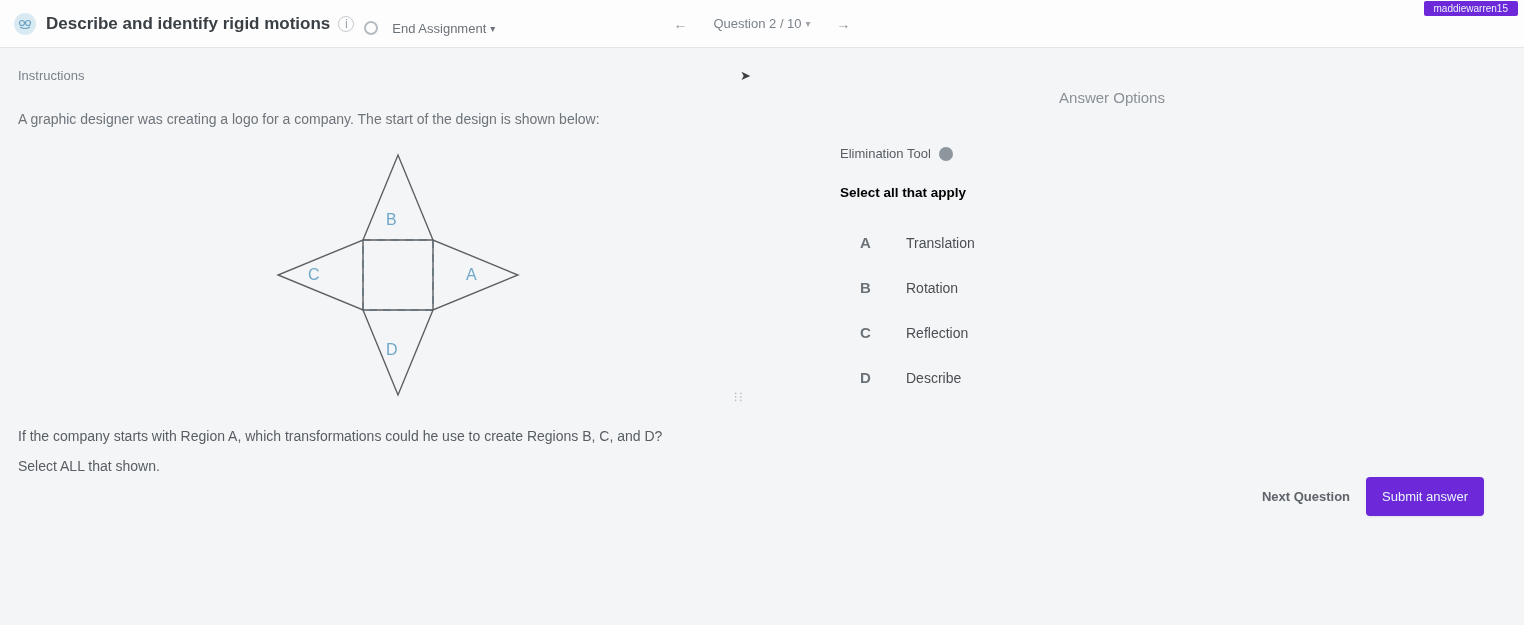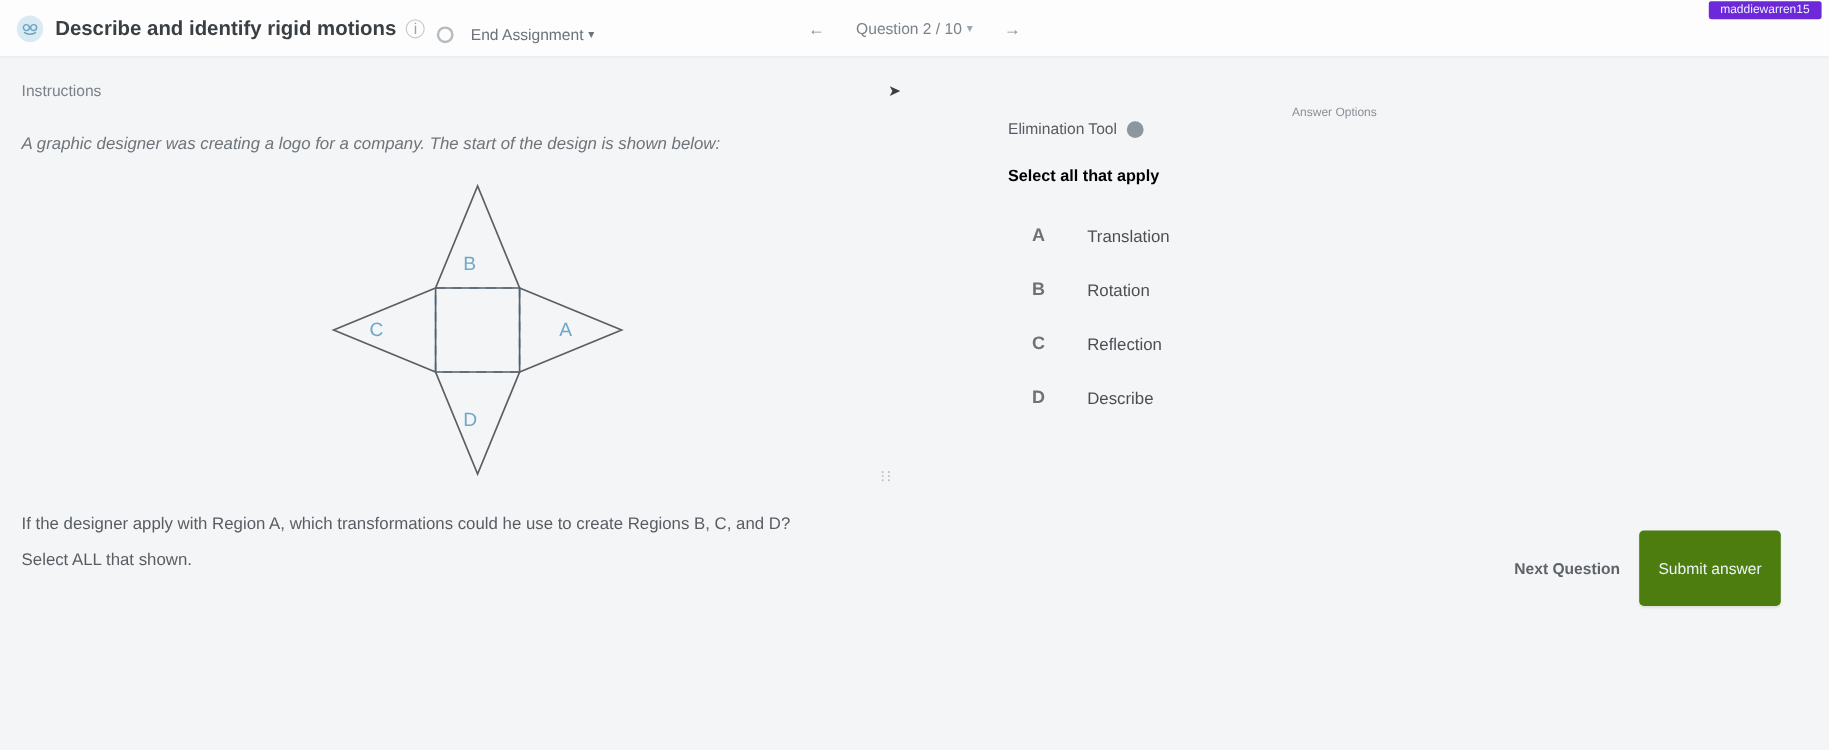--- a/index.html
+++ b/index.html
@@ -5,44 +5,44 @@
   * { box-sizing: border-box; margin: 0; padding: 0; }
   html, body { width: 1524px; height: 625px; font-family: Arial, Helvetica, sans-serif; background:#f4f5f6; color:#333; overflow:hidden; }
   .topbar { display:flex; align-items:center; height:48px; background:#fdfdfd; border-bottom:1px solid #e3e5e8; padding:0 14px; position:relative;}
   .topbar .app-icon { width:22px; height:22px; border-radius:50%; background:#d9eaf3; display:flex; align-items:center; justify-content:center; margin-right:10px; font-size:12px; color:#4a7ea0;}
   .topbar .title { font-weight:bold; font-size:17px; color:#3a3f44; }
   .topbar .info-icon { margin-left:8px; color:#9aa2aa; font-size:13px; border:1px solid #c7ccd1; border-radius:50%; width:16px; height:16px; display:inline-flex; align-items:center; justify-content:center;}
   .topbar .center { position:absolute; left:50%; transform:translateX(-50%); display:flex; align-items:center; gap:18px;}
   .nav-arrow { color:#8a9098; cursor:pointer; font-size:14px; padding:4px 8px;}
   .qcount { color:#7a828a; font-size:13px; display:inline-flex; align-items:center; gap:4px;}
   .qcount .chev { font-size:10px; color:#9fa6ad;}
-  .topbar .right { margin-left:auto; display:flex; align-items:center; gap:14px;}
+  .topbar .right { margin-left:auto; display:flex; gap:14px;}
   .gear-dot { width:14px; height:14px; border:2px solid #b5bbc1; border-radius:50%; position:relative;}
   .end-link { color:#6b7279; font-size:13px; display:inline-flex; align-items:center; gap:4px; cursor:pointer;}
   .user-chip { position:absolute; top:1px; right:6px; background:#6d28d9; color:#e9f3fa; font-size:10px; padding:2px 10px; border-radius:2px;}
   .content { display:flex; height:calc(625px - 48px); }
   .left { flex:0 0 730px; padding:20px 22px 10px 18px; }
   .right { flex:1; padding:20px 40px 10px 10px; position:relative;}
   .sect-head { color:#7b8289; font-size:13px; margin-bottom:26px;}
-  .prompt { color:#6d747a; font-size:14px; line-height:1.5; margin-bottom:10px;font-style:italic;}
+  .prompt { color:#6d747a; font-size:14px; line-height:1.5; margin-bottom:10px;}
   .prompt2 { color:#575d63; font-size:14px; margin-top:18px;}
   .prompt3 { color:#575d63; font-size:14px; margin-top:14px;}
   .diagram { width:260px; height:270px; margin: 10px 0 0 250px; position:relative;}
-  .ao-head { text-align:center; color:#8a9097; font-size:10px; }
+  .ao-head { text-align:center; color:#8a9097; font-size:15px; margin-bottom:40px;}
   .cursor-icon { display:block; margin:0 auto 6px auto; font-size:13px; color:#3b3f43;}
   .tool-row { display:flex; align-items:center; gap:8px; margin:0 0 24px 100px; color:#565c62; font-size:13px;}
   .toggle { width:14px; height:14px; border-radius:50%; background:#8e969d; display:inline-block;}
   .instr { margin:0 0 20px 100px; font-weight:bold; font-size:13.5px; color:#000000;}
   .opts { margin-left:120px;}
   .opt { display:flex; align-items:center; gap:28px; padding:14px 0; font-size:14px; color:#4a4f54; cursor:pointer;}
   .opt .letter { font-weight:600; color:#6b7278; width:18px; font-size:15px;}
   .drag-handle { position:absolute; left:4px; top:340px; color:#b6bcc2; cursor:grab; font-size:12px; letter-spacing:2px;}
-  .footer { position:absolute; right:40px; bottom:120px; display:flex; align-items:center; gap:16px;justify-content:center;}
+  .footer { position:absolute; right:40px; bottom:109px; display:flex; align-items:center; gap:16px;justify-content:center;}
   .next-link { color:#5d6369; font-size:13px; font-weight:600; cursor:pointer;}
-  .submit-btn { background:#4d7c0f; color:#eaf5fb; border:none; border-radius:4px; padding:24px 16px; font-size:13px; cursor:pointer; box-shadow:0 1px 2px rgba(0,0,0,.08);}
+  .submit-btn { background:#6d28d9; color:#eaf5fb; border:none; border-radius:4px; padding:12px 16px; font-size:13px; cursor:pointer; box-shadow:0 1px 2px rgba(0,0,0,.08);}
   
   .lab { font-family: Arial, sans-serif; font-size:16px; fill:#6fa8c8; }
 </style>
 </head>
 <body>
 
 <div class="topbar">
   <div class="app-icon">
     <svg width="14" height="14" viewBox="0 0 14 14">
         <circle cx="4" cy="6" r="2.5" fill="none" stroke="#6aa2c2" stroke-width="1.2"></circle>
@@ -91,21 +91,21 @@
         <polygon points="95,100 95,170 10,135" fill="none" stroke="#5b5f63" stroke-width="1.4"></polygon>
 
         <text x="118" y="85" class="lab">B</text>
         <text x="198" y="140" class="lab">A</text>
         <text x="118" y="215" class="lab">D</text>
         <text x="40" y="140" class="lab">C</text>
       </svg>
     </div>
 
     <div class="prompt2">
-      <span>If the designer apply with Region </span><span class="it">A</span><span>, which transformations could he use to create Regions </span><span class="it">B</span>, <span class="it">C</span><span>, and </span><span class="it">D</span><span>?</span>
+      <span>If the company starts with Region </span><span class="it">A</span><span>, which transformations could he use to create Regions </span><span class="it">B</span>, <span class="it">C</span><span>, and </span><span class="it">D</span><span>?</span>
     </div>
     <div class="prompt3">Select ALL that shown.</div>
   </div>
 
   <div class="right">
     <span class="cursor-icon">➤</span>
     <div class="ao-head">Answer Options</div>
 
     <div class="tool-row">
       <span>Elimination Tool</span>

